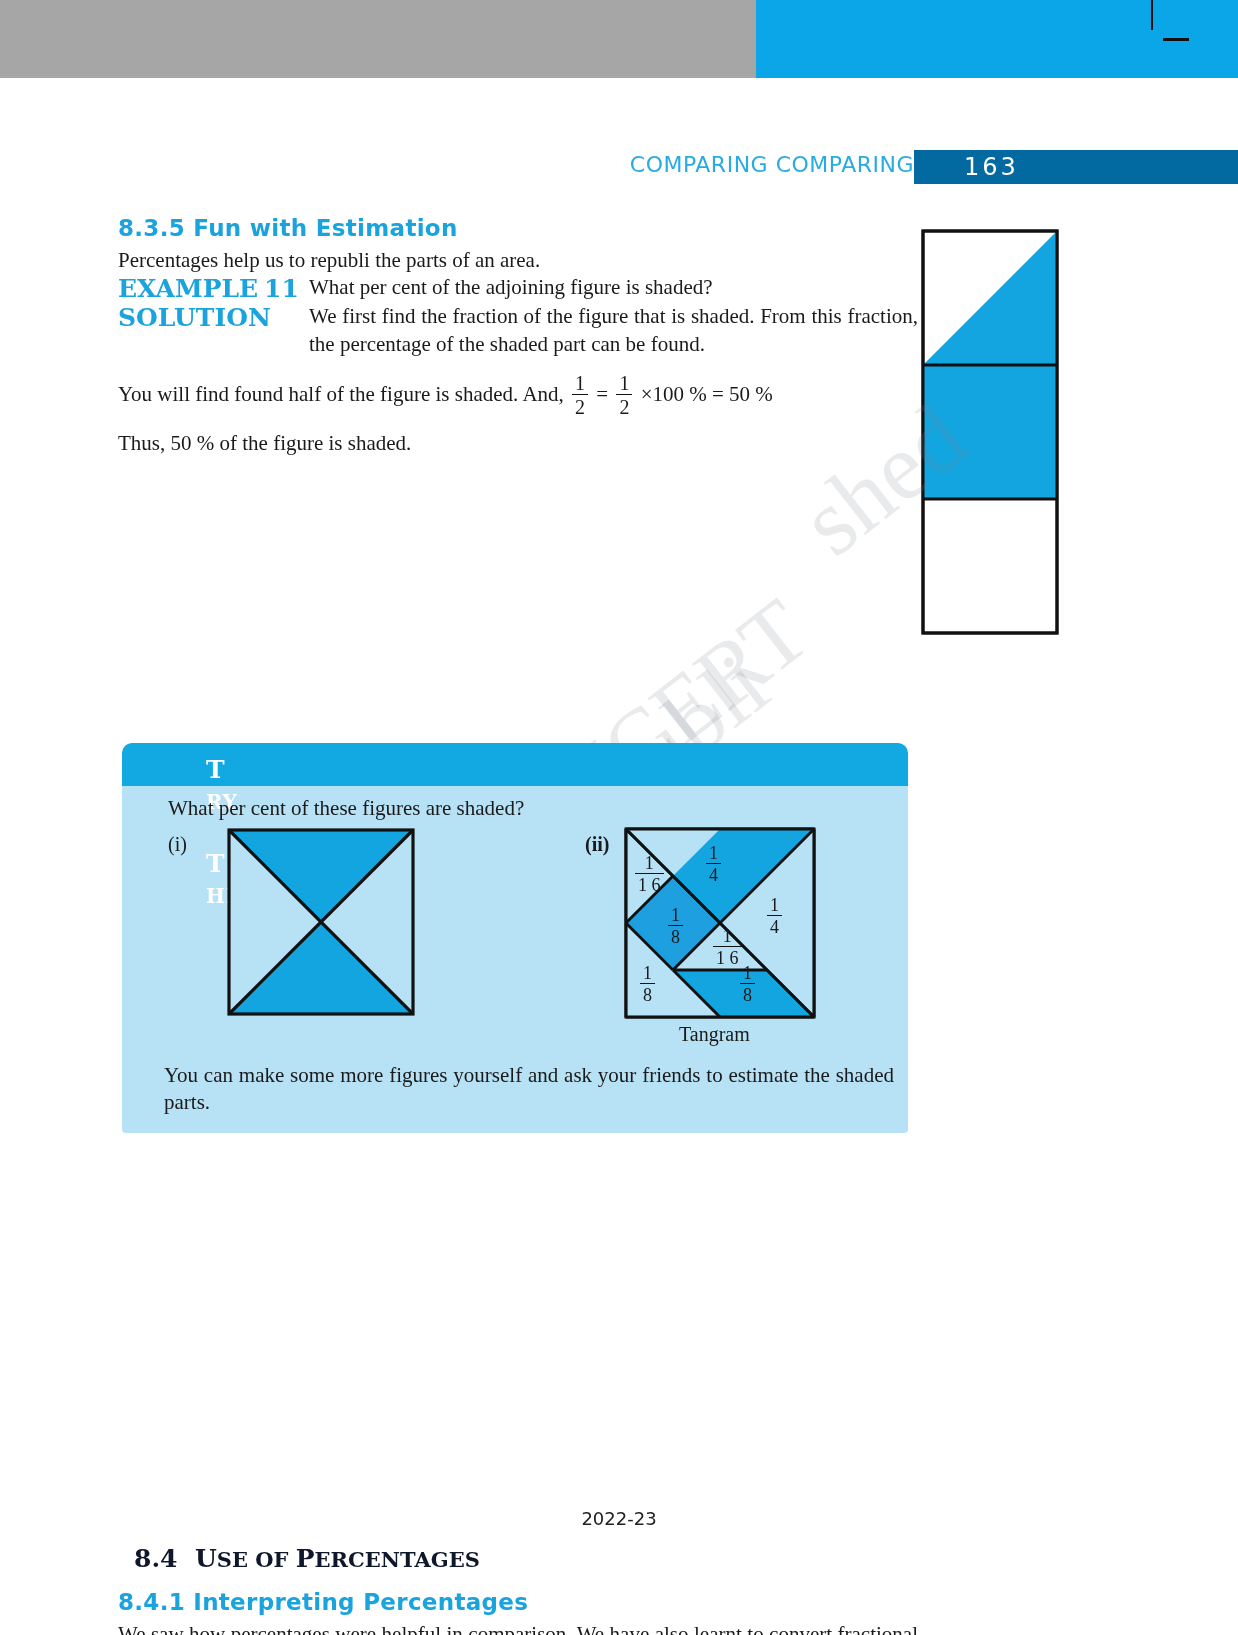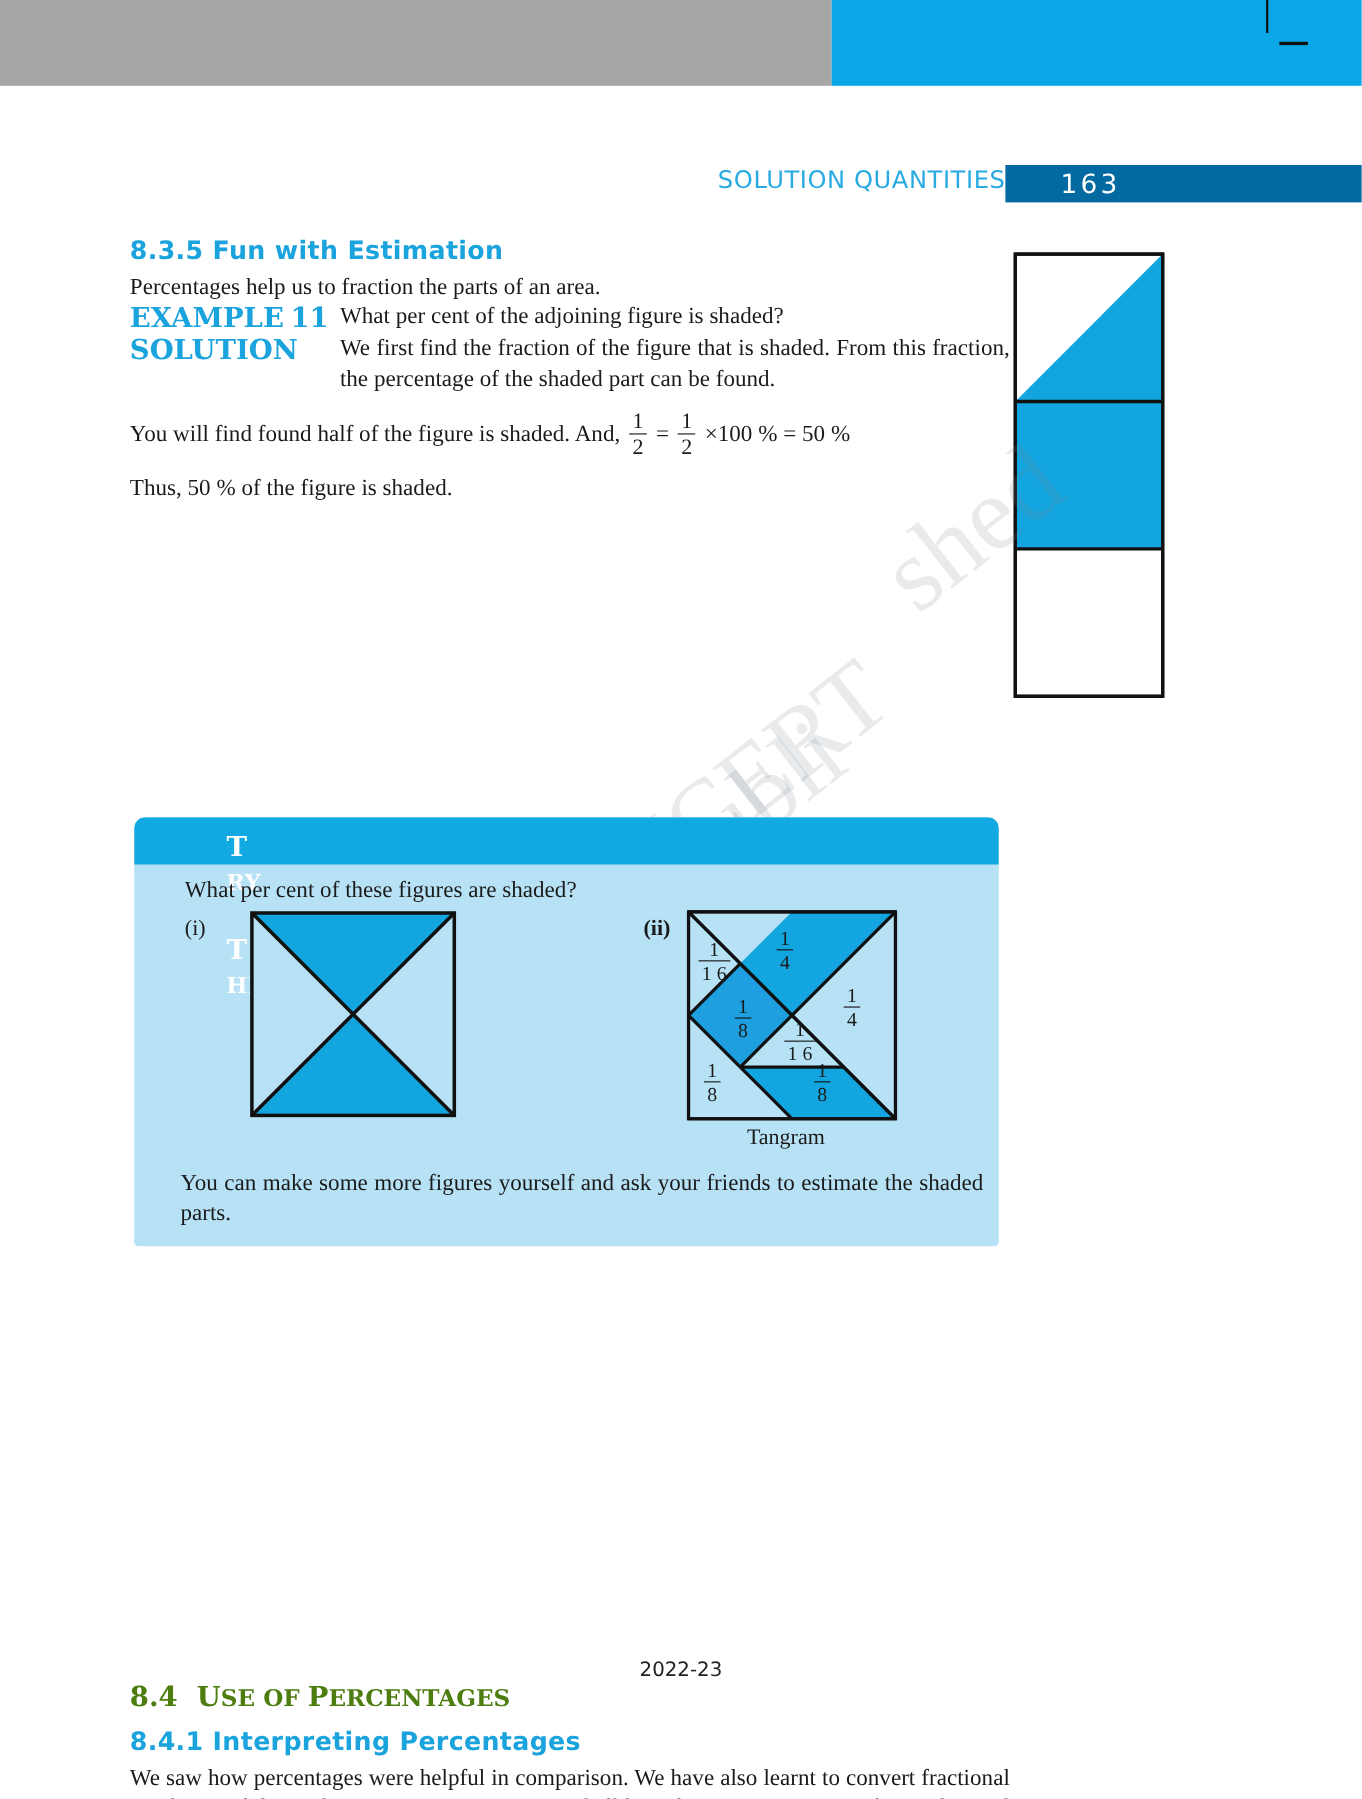--- a/index.html
+++ b/index.html
@@ -105,22 +105,22 @@
     font-weight: bold;
     font-size: 23px;
     color: #1aa3dd;
     letter-spacing: 0.3px;
     margin: 0 0 6px 0;
   }
   .h2 {
     font-family: "DejaVu Serif", serif;
     font-weight: bold;
     font-size: 25px;
-    color: #4d7c0f;
-    margin: 0;
+    color: #0f172a;
+    margin: 16px;
   }
   .h2 .sc {
     font-size: 21px;
   }
   .para {
     font-size: 21px;
     line-height: 1.30;
     margin: 0;
     text-align: justify;
   }
@@ -272,41 +272,41 @@
 <div class="page">
 
   <div class="topband">
     <div class="gray"></div>
     <div class="cyan"></div>
   </div>
   <div class="cropmark-v"></div>
   <div class="cropmark-h"></div>
 
   <div class="runhead">
-    <div class="chaptitle">SOLUTION QUANTITIES</div>
+    <div class="chaptitle">COMPARING COMPARING</div>
     <div class="pagebox">
       <span class="pagenum">163</span>
     </div>
   </div>
 
   <div class="rightfig">
     <svg width="138" height="406" viewBox="0 0 138 406">
       <rect x="2" y="2" width="134" height="402" fill="#ffffff" stroke="#111" stroke-width="3"></rect>
       <polygon points="2,136 136,2 136,136" fill="#13a5e0"></polygon>
       <rect x="2" y="136" width="134" height="134" fill="#13a5e0"></rect>
       <line x1="2" y1="136" x2="136" y2="136" stroke="#111" stroke-width="3"></line>
       <line x1="2" y1="270" x2="136" y2="270" stroke="#111" stroke-width="3"></line>
       <rect x="2" y="2" width="134" height="402" fill="none" stroke="#111" stroke-width="3"></rect>
     </svg>
   </div>
 
   <div class="content layer-above">
 
     <h3 class="h3">8.3.5  Fun with Estimation</h3>
-    <p class="para">Percentages help us to fraction the parts of an area.</p>
+    <p class="para">Percentages help us to republi the parts of an area.</p>
 
     <div class="exrow">
       <div class="exlabel">
         <span class="big">EXAMPLE</span><span class="num">11</span>
       </div>
       <div class="exbody">What per cent of the adjoining figure is shaded?</div>
     </div>
 
     <div class="exrow">
       <div class="exlabel">

